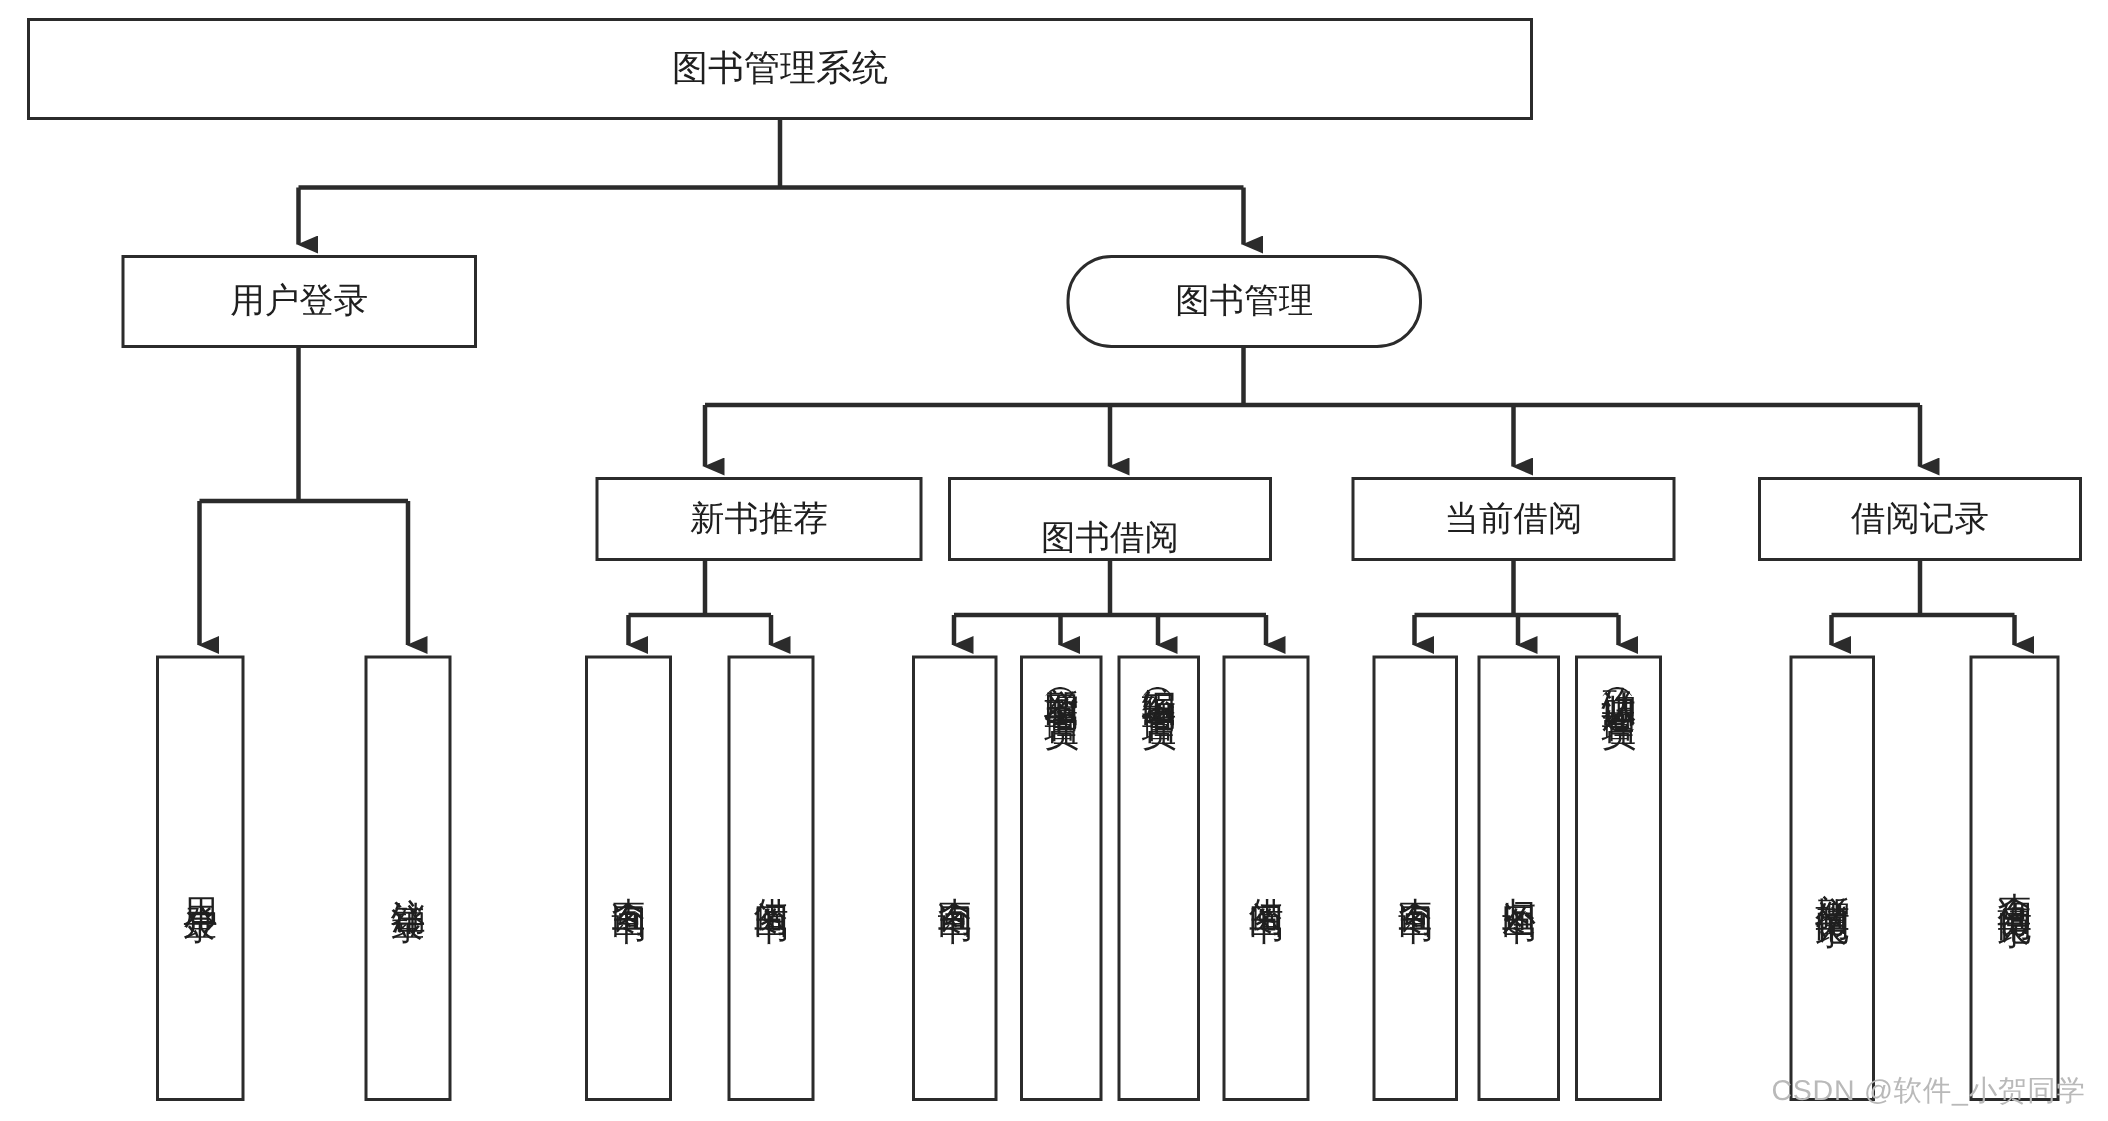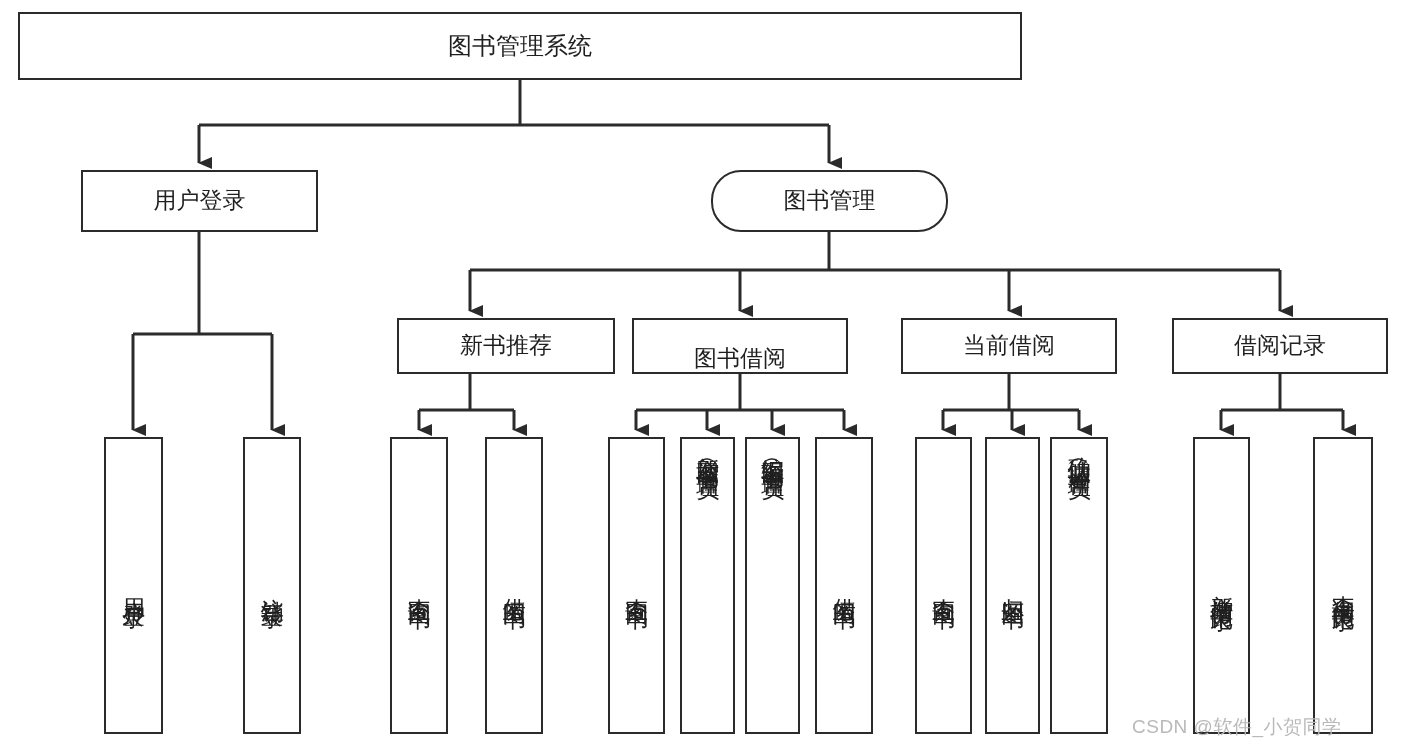--- a/index.html
+++ b/index.html
@@ -187,15 +187,15 @@
   <div class="node vert" style="left:1050px; top:437px; width:58px; height:297px; align-items:flex-start;">
     <span class="label">确认归还（管理员）</span>
   </div>
   <div class="node vert" style="left:1193px; top:437px; width:57px; height:297px;">
     <span class="label">新增借阅记录</span>
   </div>
   <div class="node vert" style="left:1313px; top:437px; width:60px; height:297px;">
     <span class="label">查询借阅记录</span>
   </div>
 
-  <div class="watermark" style="left:1132px; top:714px;">CSDN @软件_小贺同学</div>
+  <div class="watermark" style="left:1181px; top:714px;">CSDN @软件_小贺同学</div>
 
 </div>
 
 </body></html>

